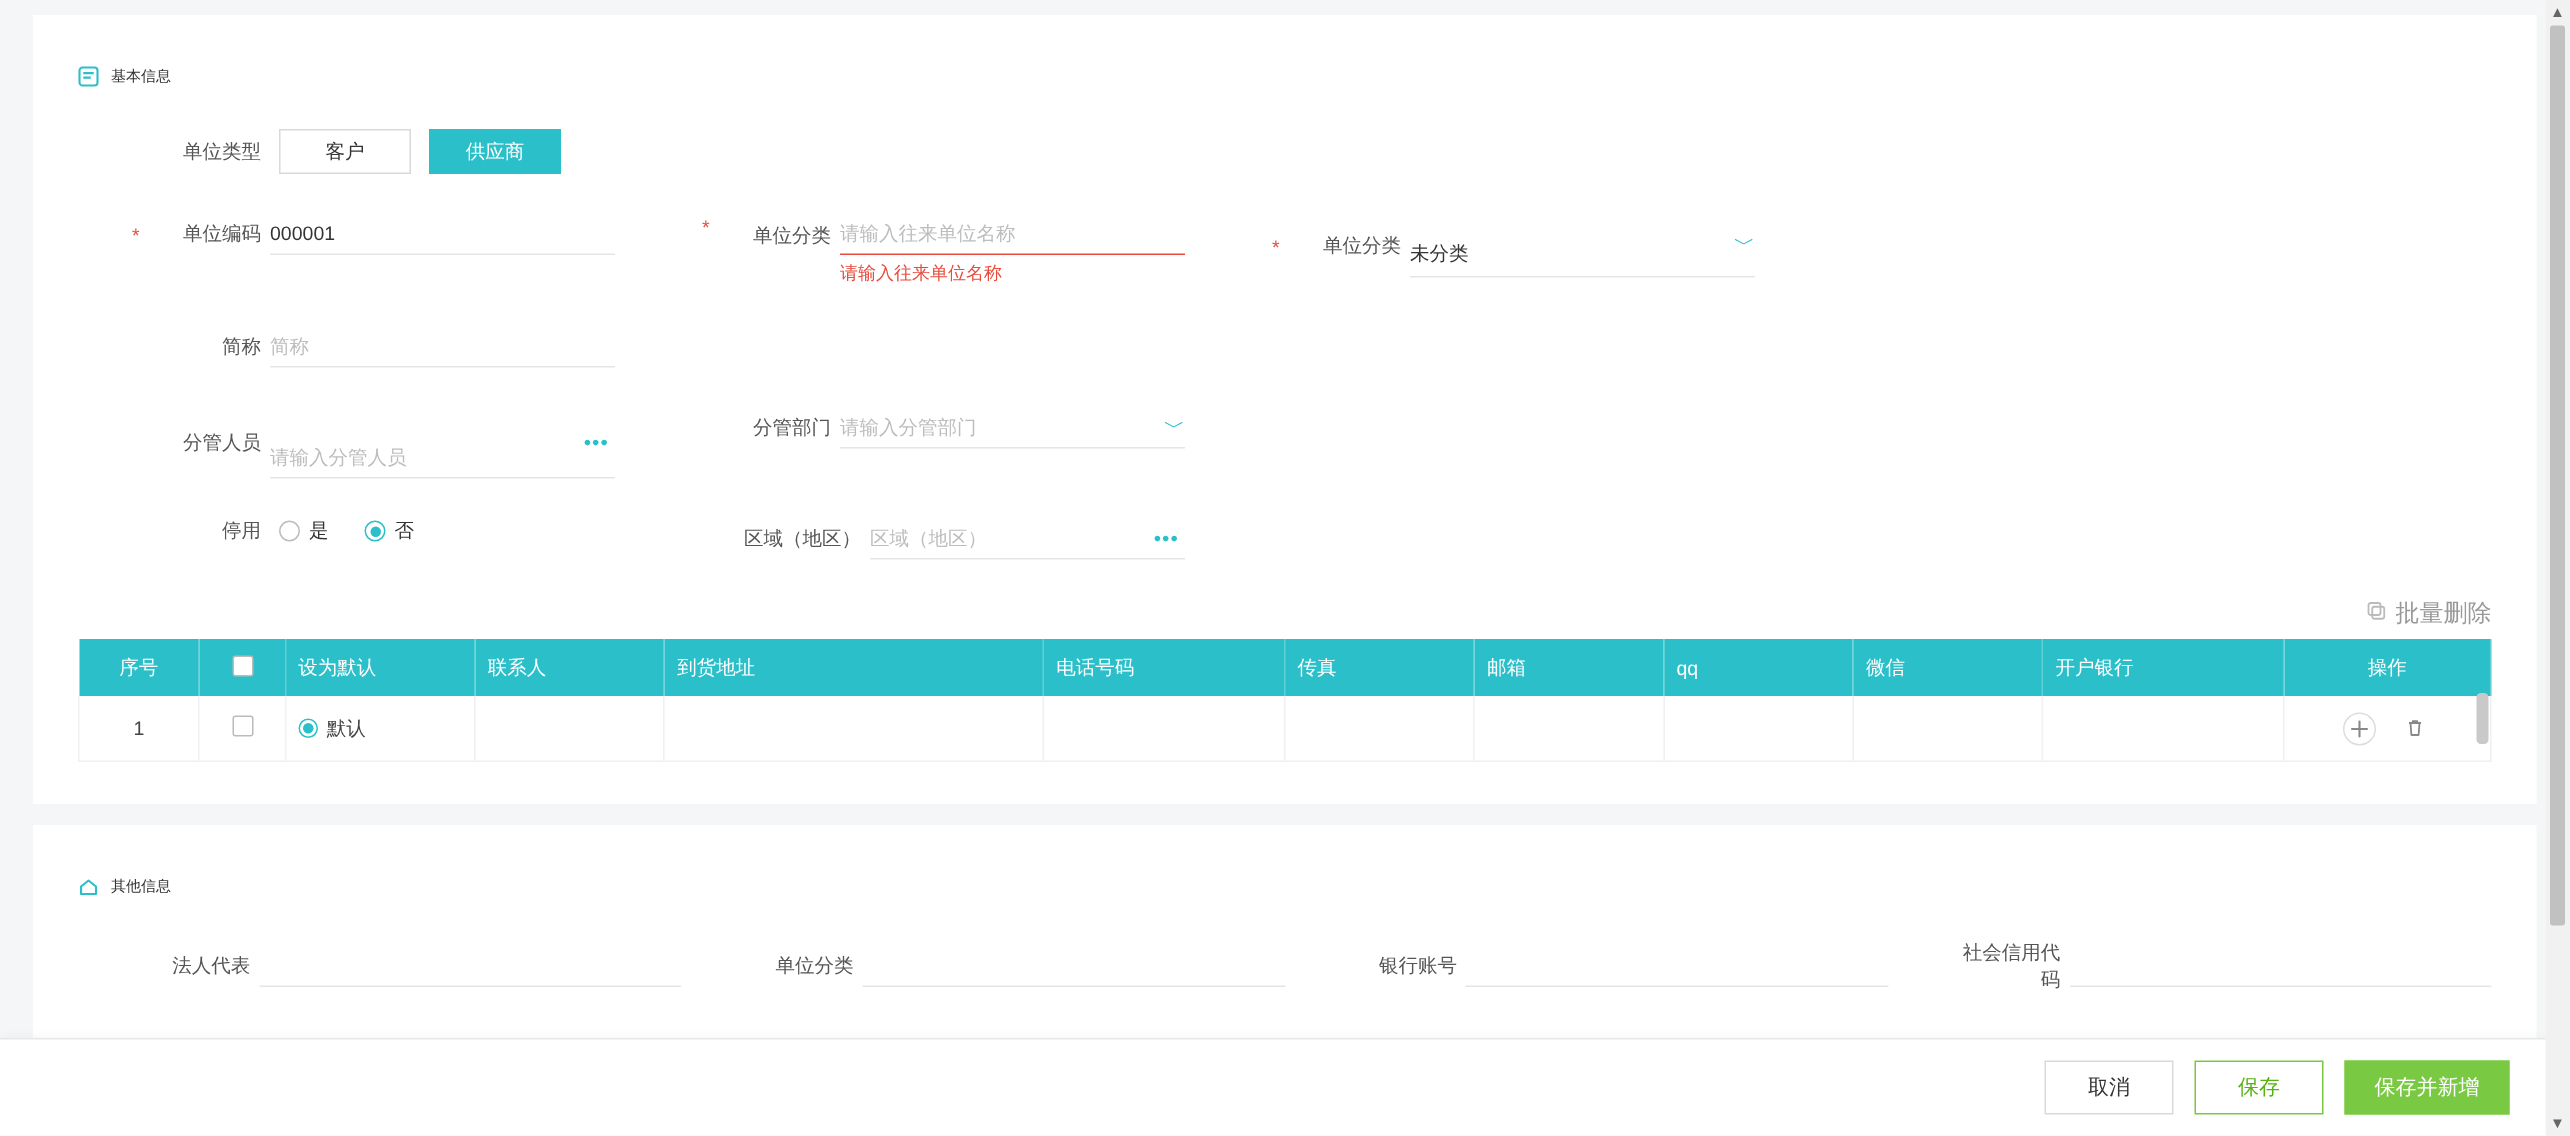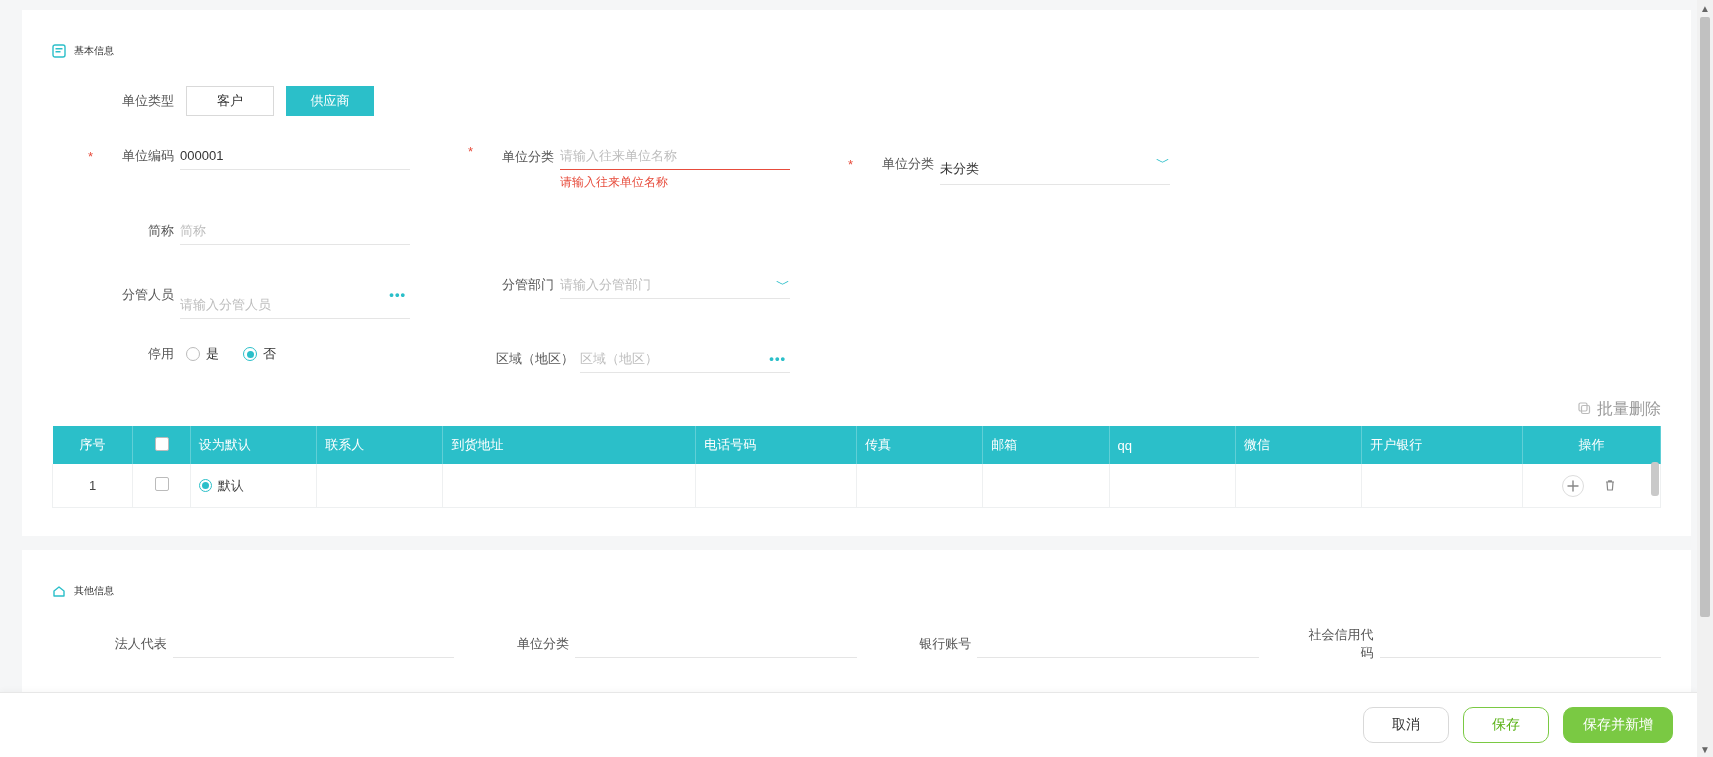--- a/index.html
+++ b/index.html
@@ -122,21 +122,21 @@
   .icon-btn.trash { border:none; }
   .footer {
     position:fixed; bottom:0; left:0; right:16px; background:#fff;
     border-top:1px solid #e7e7e7; padding:14px 24px;
     display:flex; justify-content:flex-end; gap:14px;
     box-shadow:0 -2px 6px rgba(0,0,0,.03);
   }
   .btn {
     min-width:86px; height:36px; border:1px solid #d9d9d9; background:#fff;
     display:flex; align-items:center; justify-content:center; cursor:pointer;
-    font-size:14px; color:#333; border-radius:10px;
+    font-size:14px; color:#333; border-radius:0;
   }
   .btn.save { border-color:#7ac943; color:#59b214; }
   .btn.primary { background:#7ac943; border-color:#7ac943; color:#fff; min-width:110px;}
   .other-row {
     display:grid;
     grid-template-columns: repeat(4, 1fr);
     column-gap:48px; row-gap:26px;
     padding-left:48px;
   }
   .other-item { display:flex; align-items:center; }

